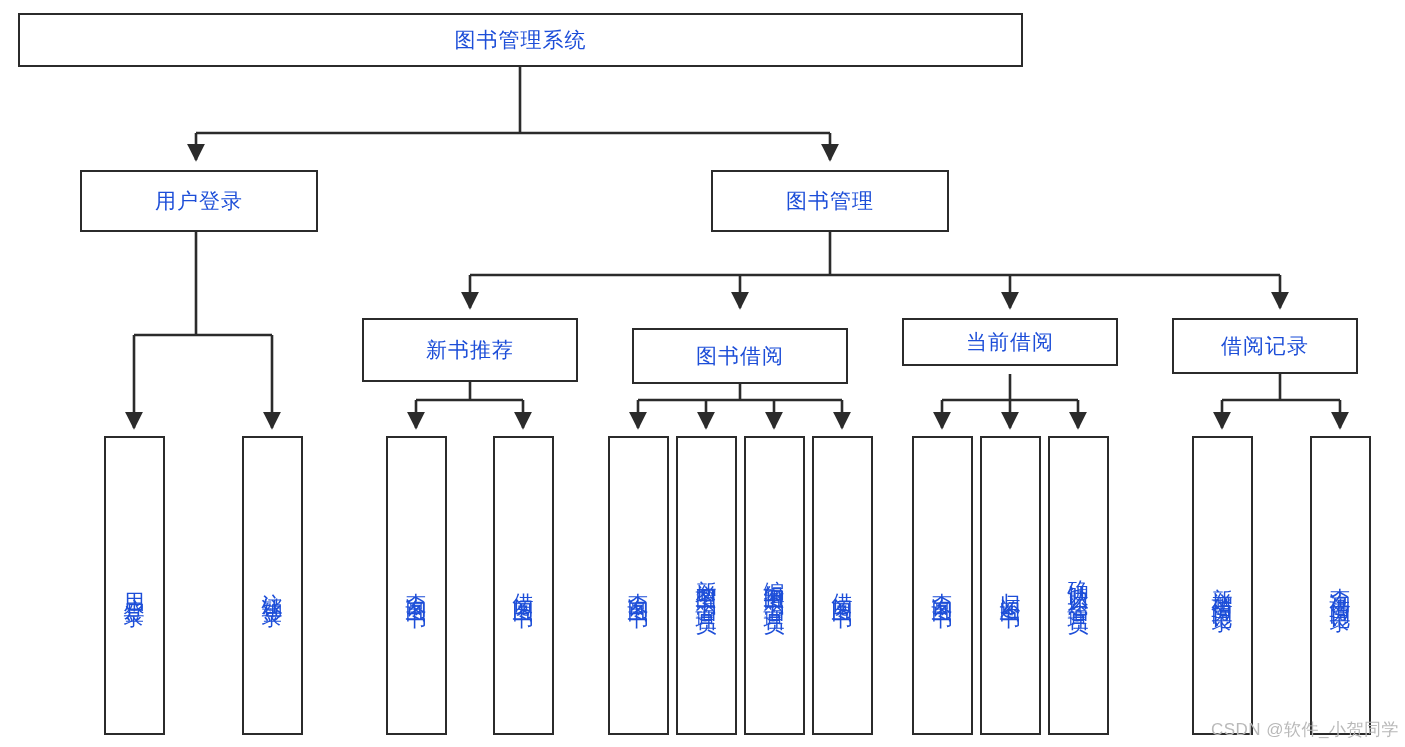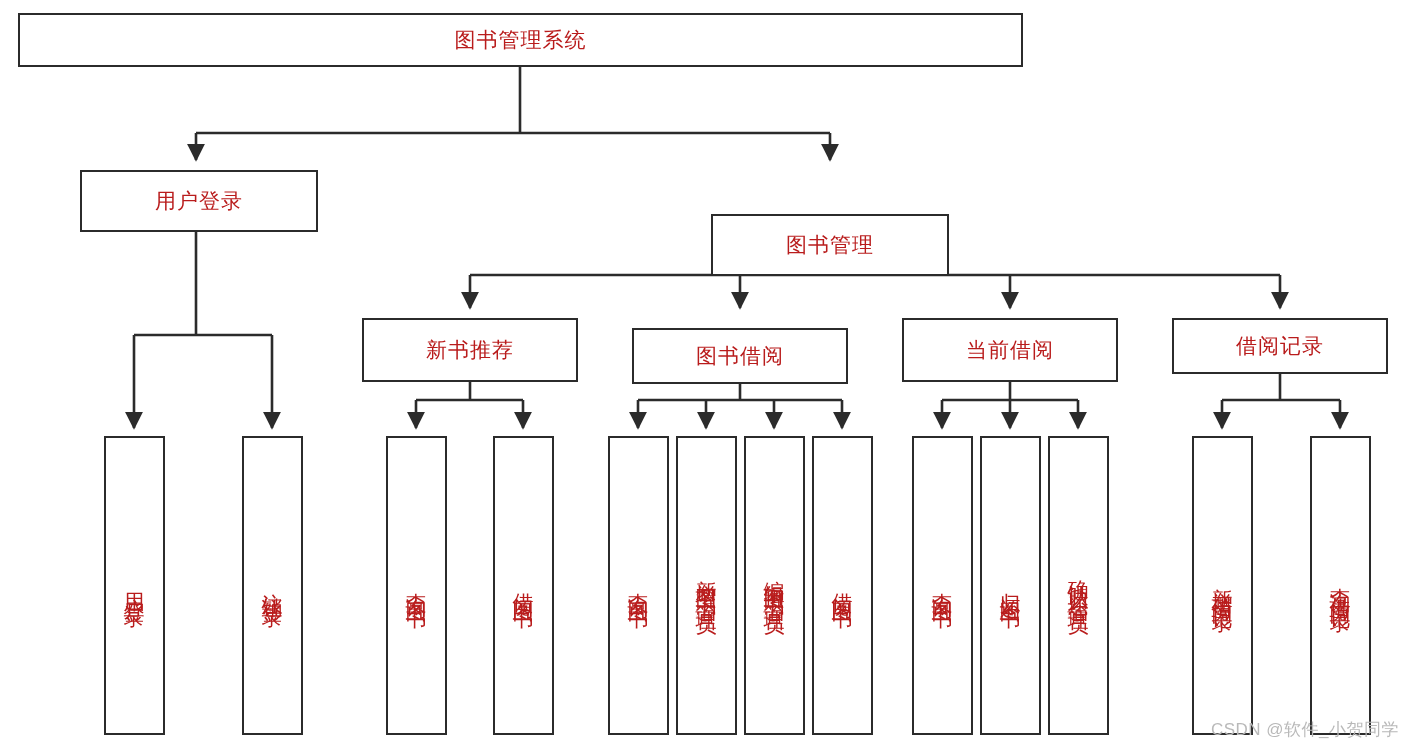--- a/index.html
+++ b/index.html
@@ -26,21 +26,21 @@
     pointer-events: none;
   }
   .node {
     position: absolute;
     box-sizing: border-box;
     background: #ffffff;
     border: 2px solid #2b2b2b;
     display: flex;
     align-items: center;
     justify-content: center;
-    color: #b91c1c;
+    color: #1d4ed8;
   }
   .node.horiz {
     font-size: 21px;
     letter-spacing: 1px;
   }
   .node.vert {
     font-size: 21px;
   }
   .node.vert .vtext {
     writing-mode: vertical-rl;
@@ -118,34 +118,34 @@
     </g>
   </svg>
 
   <div class="node horiz" style="left:18px; top:13px; width:1005px; height:54px;">
     <span class="htext">图书管理系统</span>
   </div>
 
   <div class="node horiz" style="left:80px; top:170px; width:238px; height:62px;">
     <span class="htext">用户登录</span>
   </div>
-  <div class="node horiz" style="left:711px; top:170px; width:238px; height:62px;margin-top:44px;">
+  <div class="node horiz" style="left:711px; top:170px; width:238px; height:62px;">
     <span class="htext">图书管理</span>
   </div>
 
   <div class="node horiz" style="left:362px; top:318px; width:216px; height:64px;">
     <span class="htext">新书推荐</span>
   </div>
   <div class="node horiz" style="left:632px; top:328px; width:216px; height:56px;">
     <span class="htext">图书借阅</span>
   </div>
-  <div class="node horiz" style="left:902px; top:318px; width:216px; height:64px;">
+  <div class="node horiz" style="left:902px; top:318px; width:216px; height:48px;">
     <span class="htext">当前借阅</span>
   </div>
-  <div class="node horiz" style="left:1172px; top:318px; width:216px; height:56px;">
+  <div class="node horiz" style="left:1172px; top:318px; width:186px; height:56px;">
     <span class="htext">借阅记录</span>
   </div>
 
   <div class="node vert" style="left:104px; top:436px; width:61px; height:299px;">
     <span class="vtext">用户登录</span>
   </div>
   <div class="node vert" style="left:242px; top:436px; width:61px; height:299px;">
     <span class="vtext">注销登录</span>
   </div>
 

